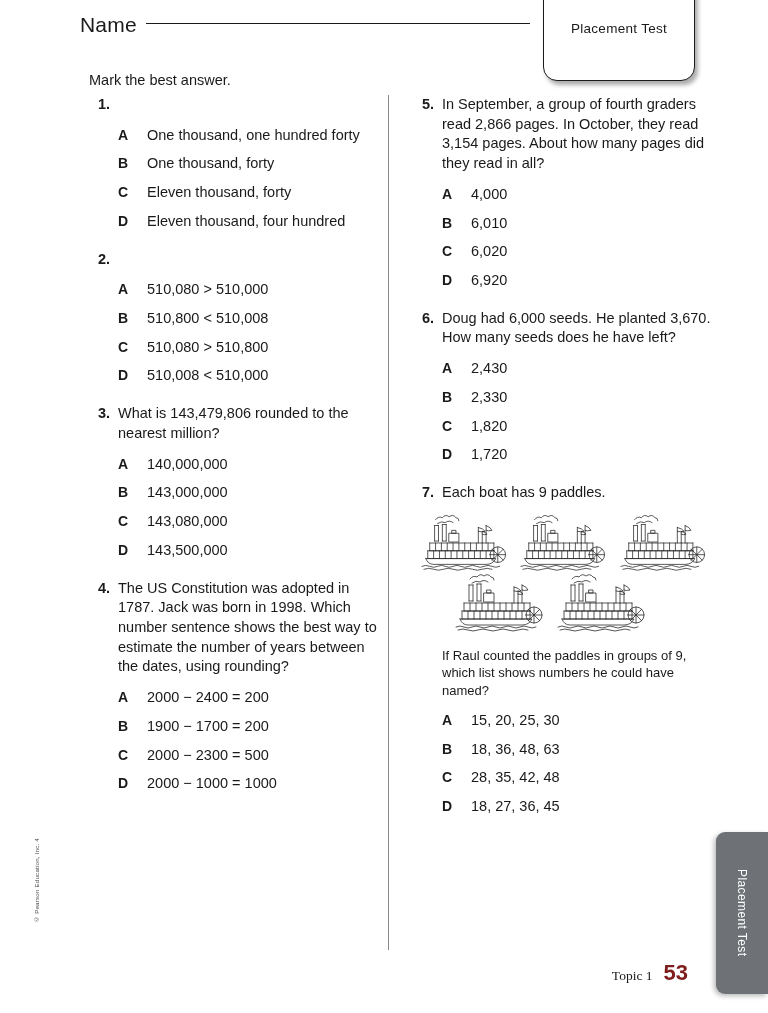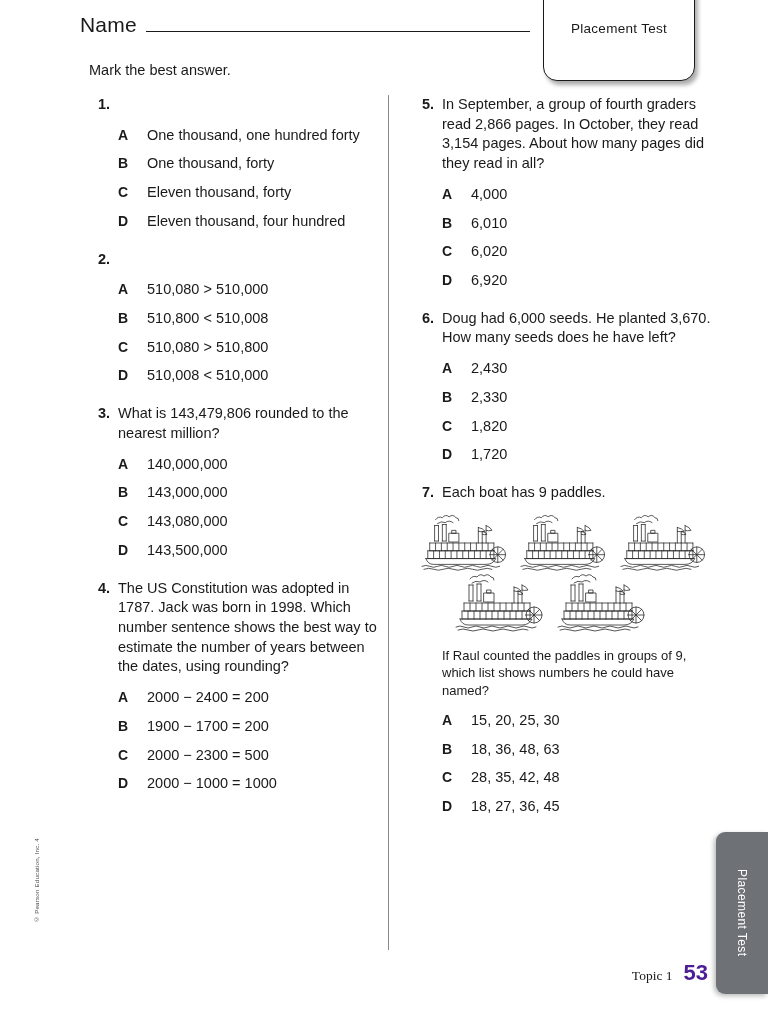--- a/index.html
+++ b/index.html
@@ -17,21 +17,21 @@
     -webkit-font-smoothing: antialiased;
   }
 
   
   .name-row {
     position: absolute;
     left: 80px;
     top: 14px;
     width: 450px;
     display: flex;
-    align-items: flex-end;
+    align-items: center;
   }
   .name-label {
     font-size: 21px;
     letter-spacing: 0.2px;
     line-height: 1;
     color: #1a1a1a;
   }
   .name-rule {
     flex: 1;
     border-bottom: 1.6px solid #1a1a1a;
@@ -58,21 +58,21 @@
   }
   .header-tab-label {
     font-size: 13.5px;
     letter-spacing: 0.3px;
     color: #1a1a1a;
   }
 
   .instruction {
     position: absolute;
     left: 89px;
-    top: 62px;
+    top: 72px;
     font-size: 14.5px;
     color: #1a1a1a;
   }
 
   
   .divider {
     position: absolute;
     left: 388px;
     top: 95px;
     width: 1px;
@@ -149,36 +149,36 @@
   .boat-row.row2 {
     justify-content: center;
     margin-top: -4px;
     padding-right: 26px;
   }
   .boat { width: 96px; height: 64px; display: block; }
 
   
   .footer {
     position: absolute;
-    right: 60px;
+    right: 80px;
     bottom: 27px;
     display: flex;
     align-items: baseline;
     gap: 11px;
     margin-left: 18px;
   }
   .footer-topic {
     font-family: "Liberation Serif", serif;
     font-size: 13.5px;
     color: #1a1a1a;
   }
   .footer-page {
     font-size: 22px;
     font-weight: bold;
-    color: #4c1d95;
+    color: #7f1d1d;
   }
 
   
   .side-tab {
     position: absolute;
     right: 0;
     top: 832px;
     width: 52px;
     height: 162px;
     background: #6e7276;

